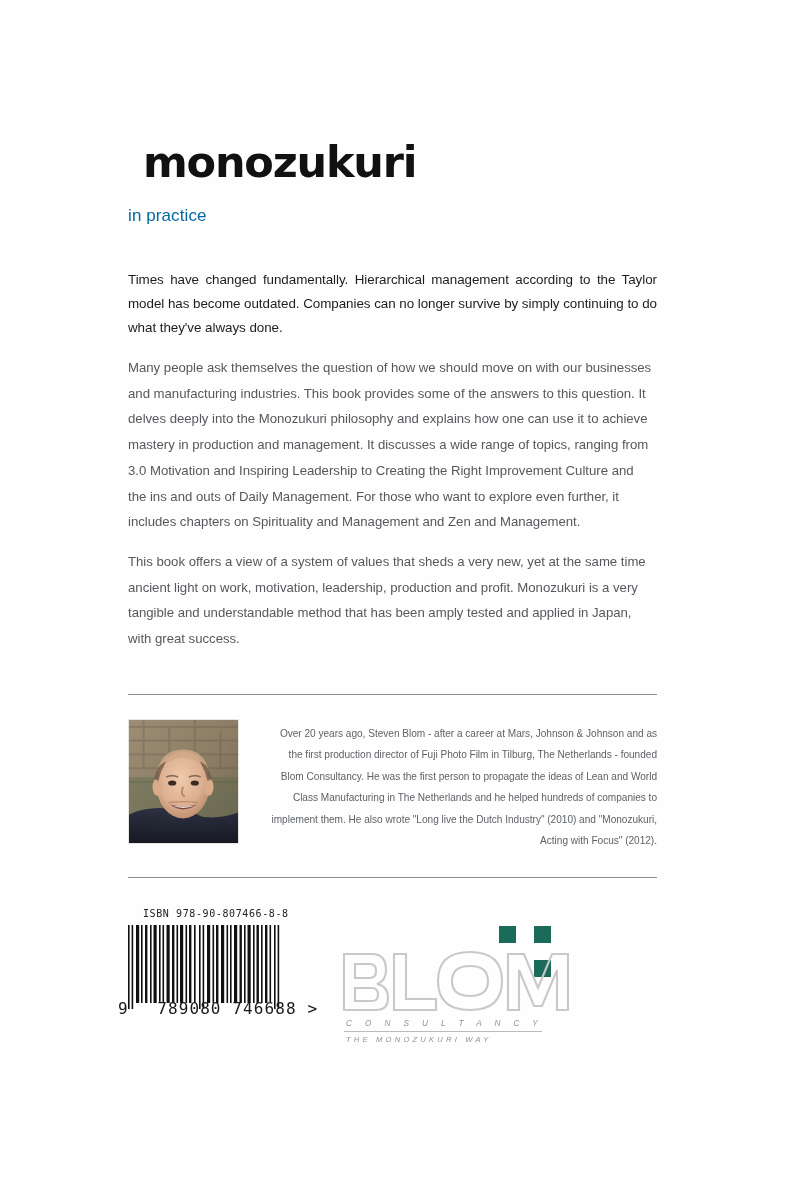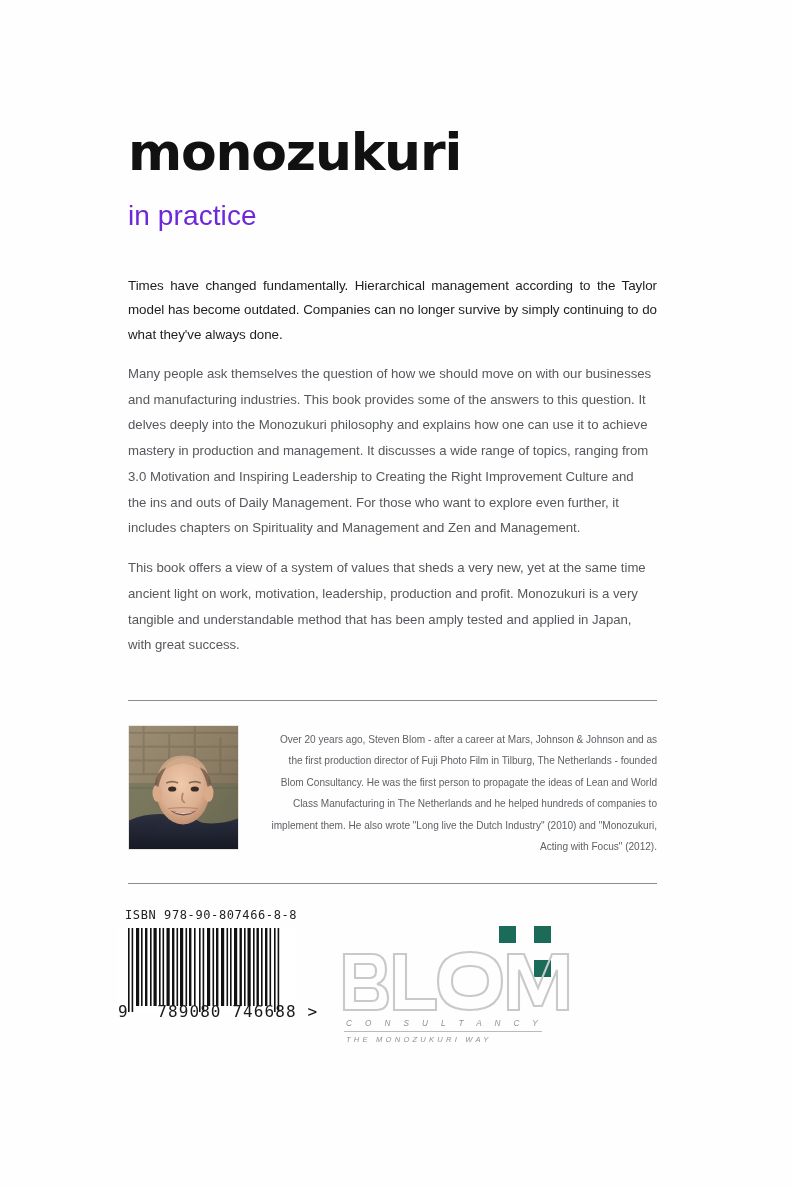--- a/index.html
+++ b/index.html
@@ -29,35 +29,35 @@
     left: 128px;
     top: 0;
     width: 530px;
   }
 
   
   .title-block { padding-top: 126px; }
 
   .book-title {
     font-family: "DejaVu Sans", sans-serif;
-    font-size: 52px;
+    font-size: 43px;
     font-weight: 700;
     line-height: 1.0;
     letter-spacing: -1.2px;
     color: #111111;
-    margin: 0;
+    margin: 15px;
     padding: 0;
   }
 
   .book-subtitle {
     font-family: "Liberation Sans", sans-serif;
-    font-size: 28px;
+    font-size: 17px;
     font-weight: 400;
     line-height: 1.1;
-    color: #6d28d9;
+    color: #0369a1;
     margin: 23px 0 0 0;
     letter-spacing: 0.1px;
   }
 
   
   .lead-paragraph {
     font-family: "Liberation Sans", sans-serif;
     font-size: 13.4px;
     font-weight: 400;
     line-height: 1.82;
@@ -135,26 +135,26 @@
 
   .barcode-block {
     position: absolute;
     left: 118px;
     top: 8px;
     width: 190px;
   }
 
   .isbn-line {
     font-family: "DejaVu Sans Mono", monospace;
-    font-size: 12px;
+    font-size: 10px;
     font-weight: 400;
     color: #222222;
     letter-spacing: 0.6px;
     white-space: nowrap;
-    margin-left: 7px;
+    margin-left: 25px;
   }
 
   .barcode-bars {
     margin-top: 6px;
     height: 84px;
     width: 178px;
     display: block;
   }
 
   .barcode-digits {

